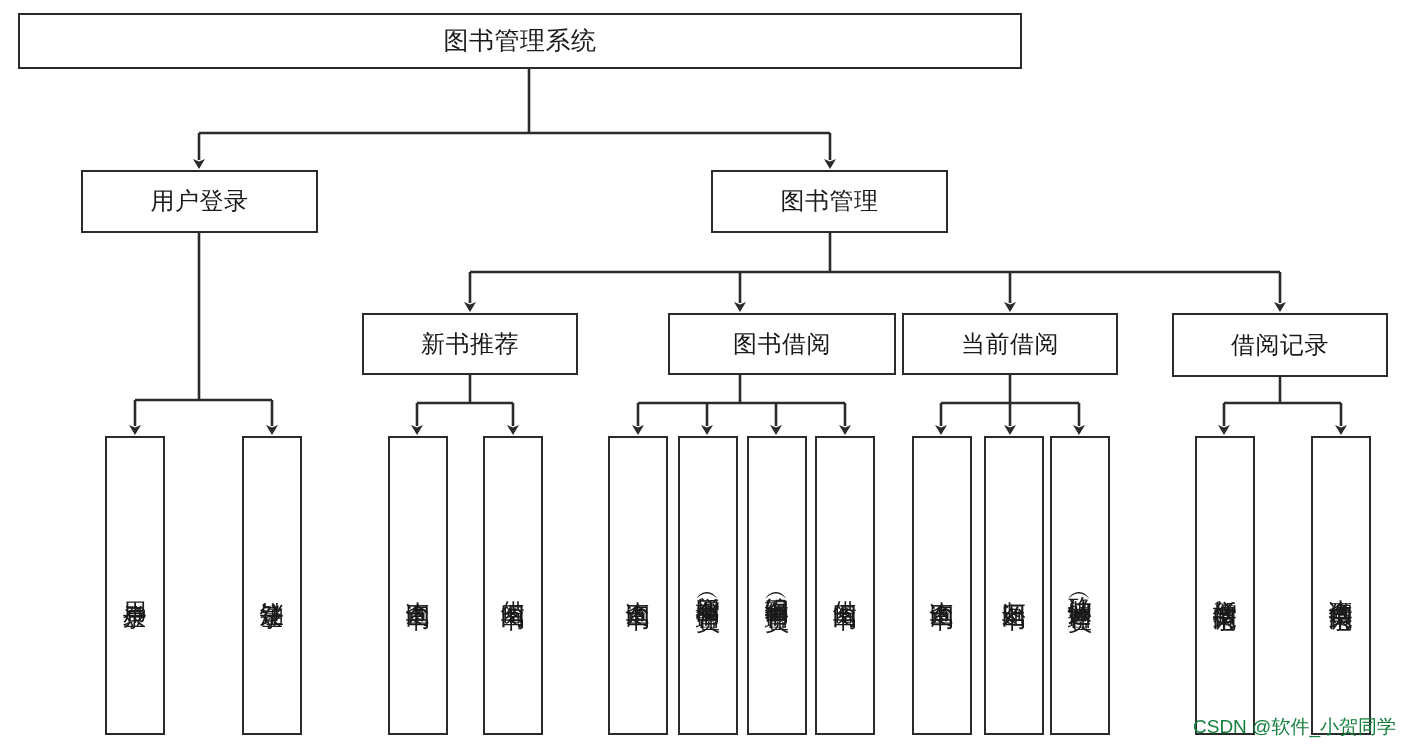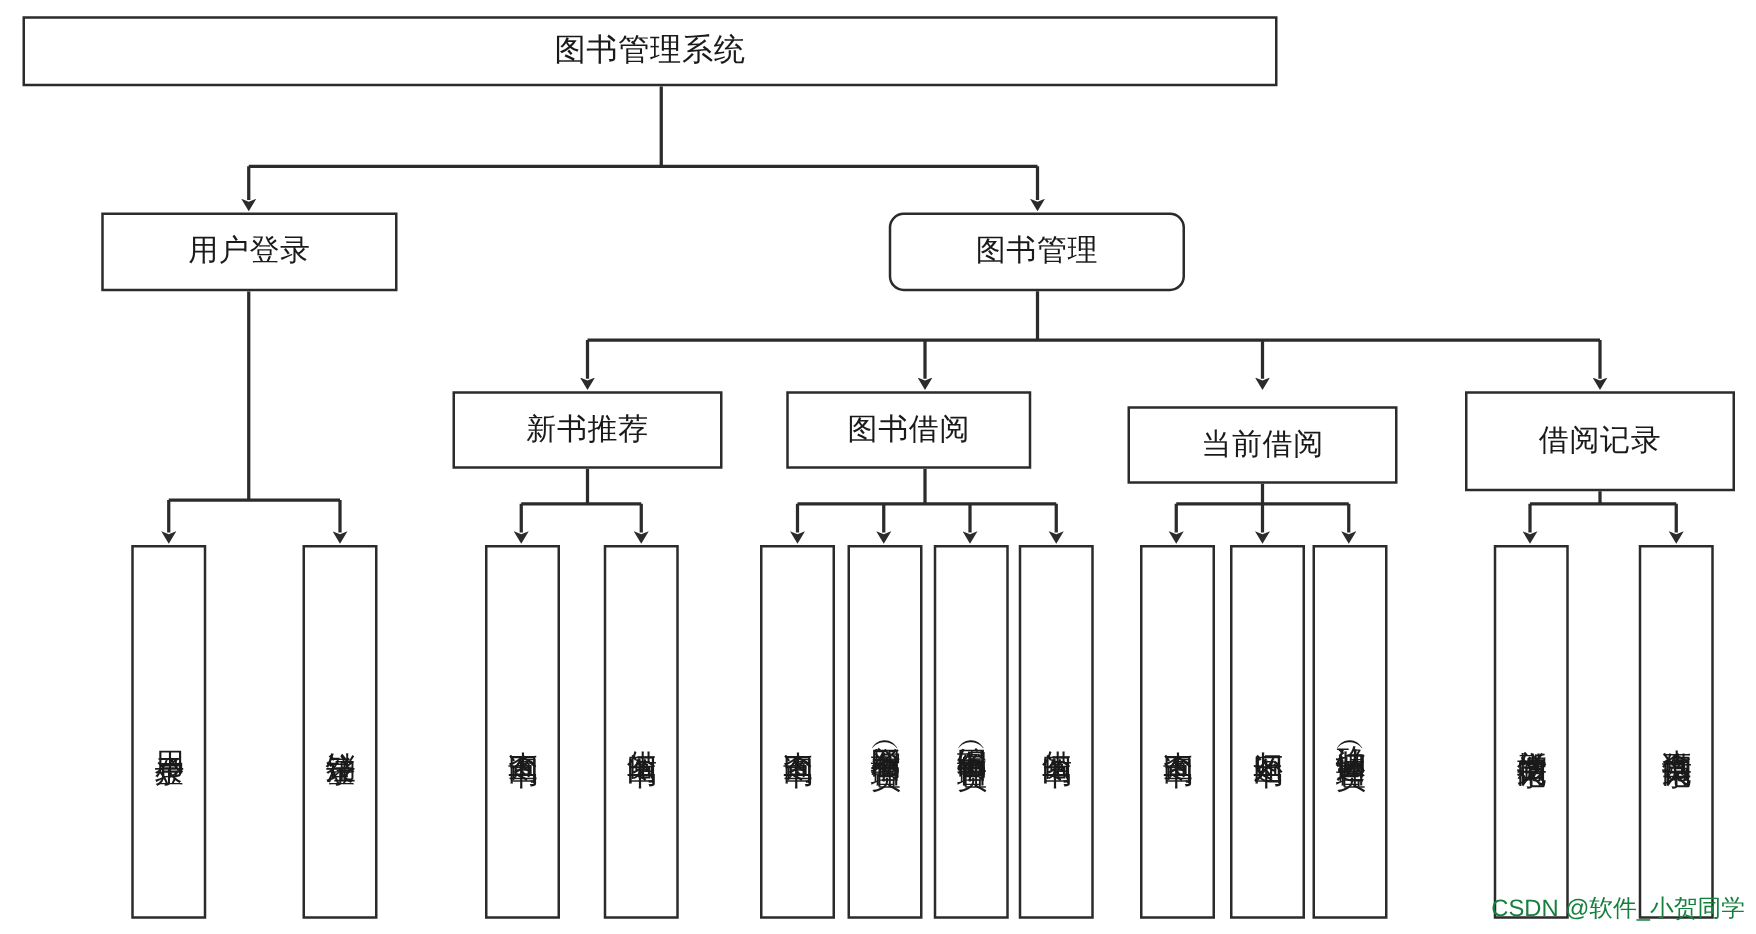--- a/index.html
+++ b/index.html
@@ -129,34 +129,34 @@
     </g>
   </svg>
 
   <div class="node h root" style="left:18px; top:13px; width:1004px; height:56px;">
     <span class="label">图书管理系统</span>
   </div>
 
   <div class="node h" style="left:81px; top:170px; width:237px; height:63px;">
     <span class="label">用户登录</span>
   </div>
-  <div class="node h" style="left:711px; top:170px; width:237px; height:63px;border-radius:12px;">
+  <div class="node h" style="left:711px; top:170px; width:237px; height:63px;">
     <span class="label">图书管理</span>
   </div>
 
   <div class="node h" style="left:362px; top:313px; width:216px; height:62px;justify-content:center;">
     <span class="label">新书推荐</span>
   </div>
-  <div class="node h" style="left:629px; top:313px; width:196px; height:62px;">
+  <div class="node h" style="left:668px; top:313px; width:228px; height:62px;">
     <span class="label">图书借阅</span>
   </div>
-  <div class="node h" style="left:902px; top:313px; width:216px; height:62px;margin-top:12px;">
+  <div class="node h" style="left:902px; top:313px; width:216px; height:62px;">
     <span class="label">当前借阅</span>
   </div>
-  <div class="node h" style="left:1172px; top:313px; width:216px; height:80px;">
+  <div class="node h" style="left:1172px; top:313px; width:216px; height:64px;">
     <span class="label">借阅记录</span>
   </div>
 
   <div class="node v" style="left:105px; top:436px; width:60px; height:299px;">
     <span class="label">用户登录</span>
   </div>
   <div class="node v" style="left:242px; top:436px; width:60px; height:299px;">
     <span class="label">注销登录</span>
   </div>
 

